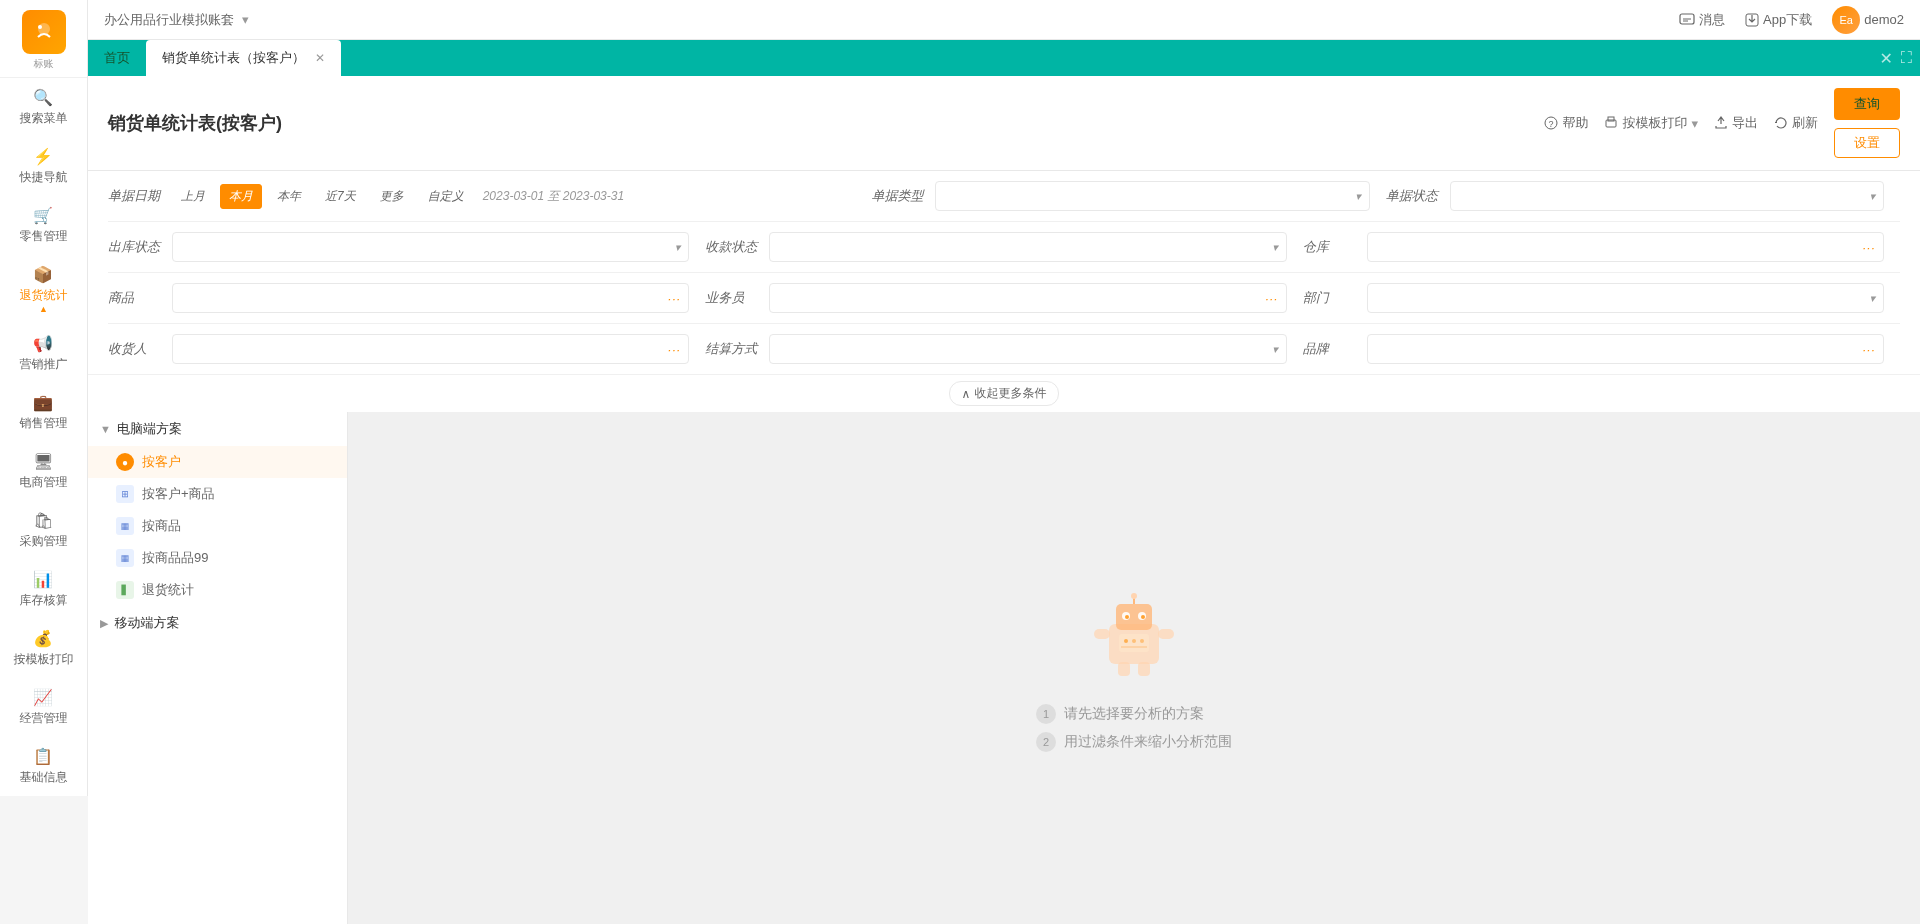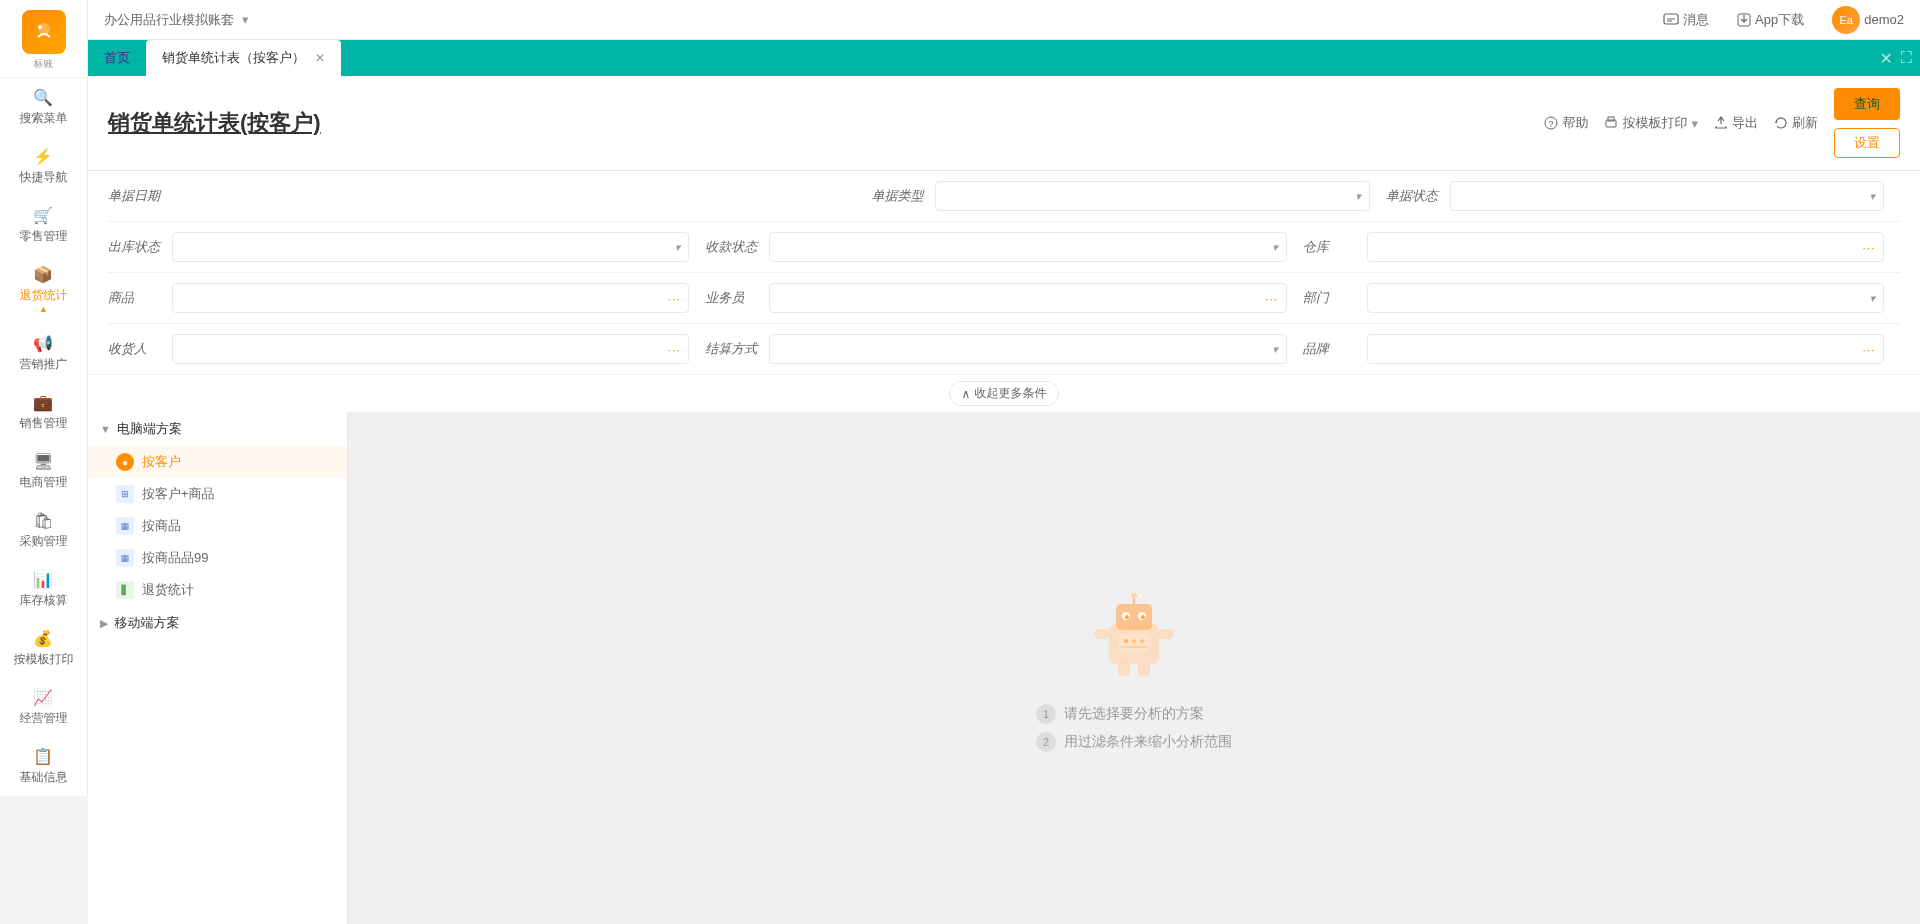--- a/index.html
+++ b/index.html
@@ -13,39 +13,39 @@
     .sidebar-menu-item { width: 100%; padding: 10px 4px; display: flex; flex-direction: column; align-items: center; cursor: pointer; font-size: 12px; color: #666; }
     .sidebar-menu-item.active { color: #ff8c00; }
     .sidebar-menu-item .menu-icon { font-size: 16px; margin-bottom: 3px; }
 
     
     .main { flex: 1; display: flex; flex-direction: column; height: 924px; overflow: hidden; }
 
     
     .topbar { height: 40px; background: #fff; display: flex; align-items: center; justify-content: space-between; padding: 0 16px; border-bottom: 1px solid #e8e8e8; flex-shrink: 0; }
     .topbar-left { display: flex; align-items: center; gap: 8px; font-size: 13px; color: #666; }
-    .topbar-right { display: flex; align-items: center; gap: 28px; font-size: 13px; color: #666; }
+    .topbar-right { display: flex; align-items: center; gap: 20px; font-size: 13px; color: #666; }
     .topbar-right-item { display: flex; align-items: center; gap: 4px; cursor: pointer; }
     .avatar { width: 28px; height: 28px; border-radius: 50%; background: linear-gradient(135deg, #ff8c00, #ffa040); display: flex; align-items: center; justify-content: center; color: white; font-size: 11px; }
 
     
     .tabbar { height: 36px; background: #00b5a4; display: flex; align-items: center; padding: 0 0; flex-shrink: 0; }
     .tab { height: 36px; padding: 0 16px; display: flex; align-items: center; gap: 6px; cursor: pointer; font-size: 13px; color: rgba(255,255,255,0.8); }
-    .tab.home { color: #4c1d95; font-weight: 500; text-align: center; }
+    .tab.home { color: #14532d; font-weight: 500; text-align: center; }
     .tab.active { background: #fff; color: #333; border-radius: 4px 4px 0 0; }
     .tab-close { font-size: 12px; color: #999; cursor: pointer; margin-left: 4px; }
     .tab-expand { margin-left: auto; margin-right: 8px; color: white; display: flex; gap: 8px; }
     .tab-expand span { cursor: pointer; font-size: 16px; }
 
     
     .content { flex: 1; display: flex; flex-direction: column; background: #f0f0f0; overflow: hidden; }
 
     
     .page-header { background: #fff; padding: 12px 20px 0; display: flex; align-items: center; justify-content: space-between; border-bottom: 1px solid #e8e8e8; flex-shrink: 0; }
-    .page-title { font-size: 22px; font-weight: 600; color: #333; padding-bottom: 12px; text-decoration: underline; }
+    .page-title { font-size: 18px; font-weight: 600; color: #333; padding-bottom: 12px; }
     .page-header-actions { display: flex; align-items: center; gap: 16px; font-size: 13px; color: #666; padding-bottom: 12px; }
     .page-header-actions span { display: flex; align-items: center; gap: 4px; cursor: pointer; }
     .btn-query { background: #ff8c00; color: #14532d; border: none; padding: 7px 20px; border-radius: 4px; cursor: pointer; font-size: 13px; }
     .btn-settings { background: #fff; color: #ff8c00; border: 1px solid #ff8c00; padding: 5px 16px; border-radius: 4px; cursor: pointer; font-size: 13px; margin-top: 4px; }
 
     
     .filter-area { background: #fff; padding: 0 20px; flex-shrink: 0; }
     .filter-row { display: flex; align-items: center; padding: 10px 0; border-bottom: 1px solid #f0f0f0; gap: 0; }
     .filter-row:last-child { border-bottom: none; }
     .filter-cell { display: flex; align-items: center; gap: 8px; flex: 1; padding-right: 16px; font-style: italic; }
@@ -250,20 +250,29 @@
             <button class="btn-settings">设置</button>
           </div>
         </div>
       </div>
 
       <div class="filter-area">
 
         <div class="filter-row">
           <div class="filter-cell" style="flex:1.5;">
             <span class="filter-label">单据日期</span>
+            <div class="date-filter">
+              <span class="date-btn">上月</span>
+              <span class="date-btn active">本月</span>
+              <span class="date-btn">本年</span>
+              <span class="date-btn">近7天</span>
+              <span class="date-btn">更多</span>
+              <span class="date-btn">自定义</span>
+              <span class="date-range">2023-03-01 至 2023-03-31</span>
+            </div>
           </div>
           <div class="filter-cell" style="flex:1;">
             <span class="filter-label">单据类型</span>
             <div class="filter-input">
               <span></span>
               <span class="arrow">▾</span>
             </div>
           </div>
           <div class="filter-cell" style="flex:1;">
             <span class="filter-label">单据状态</span>

